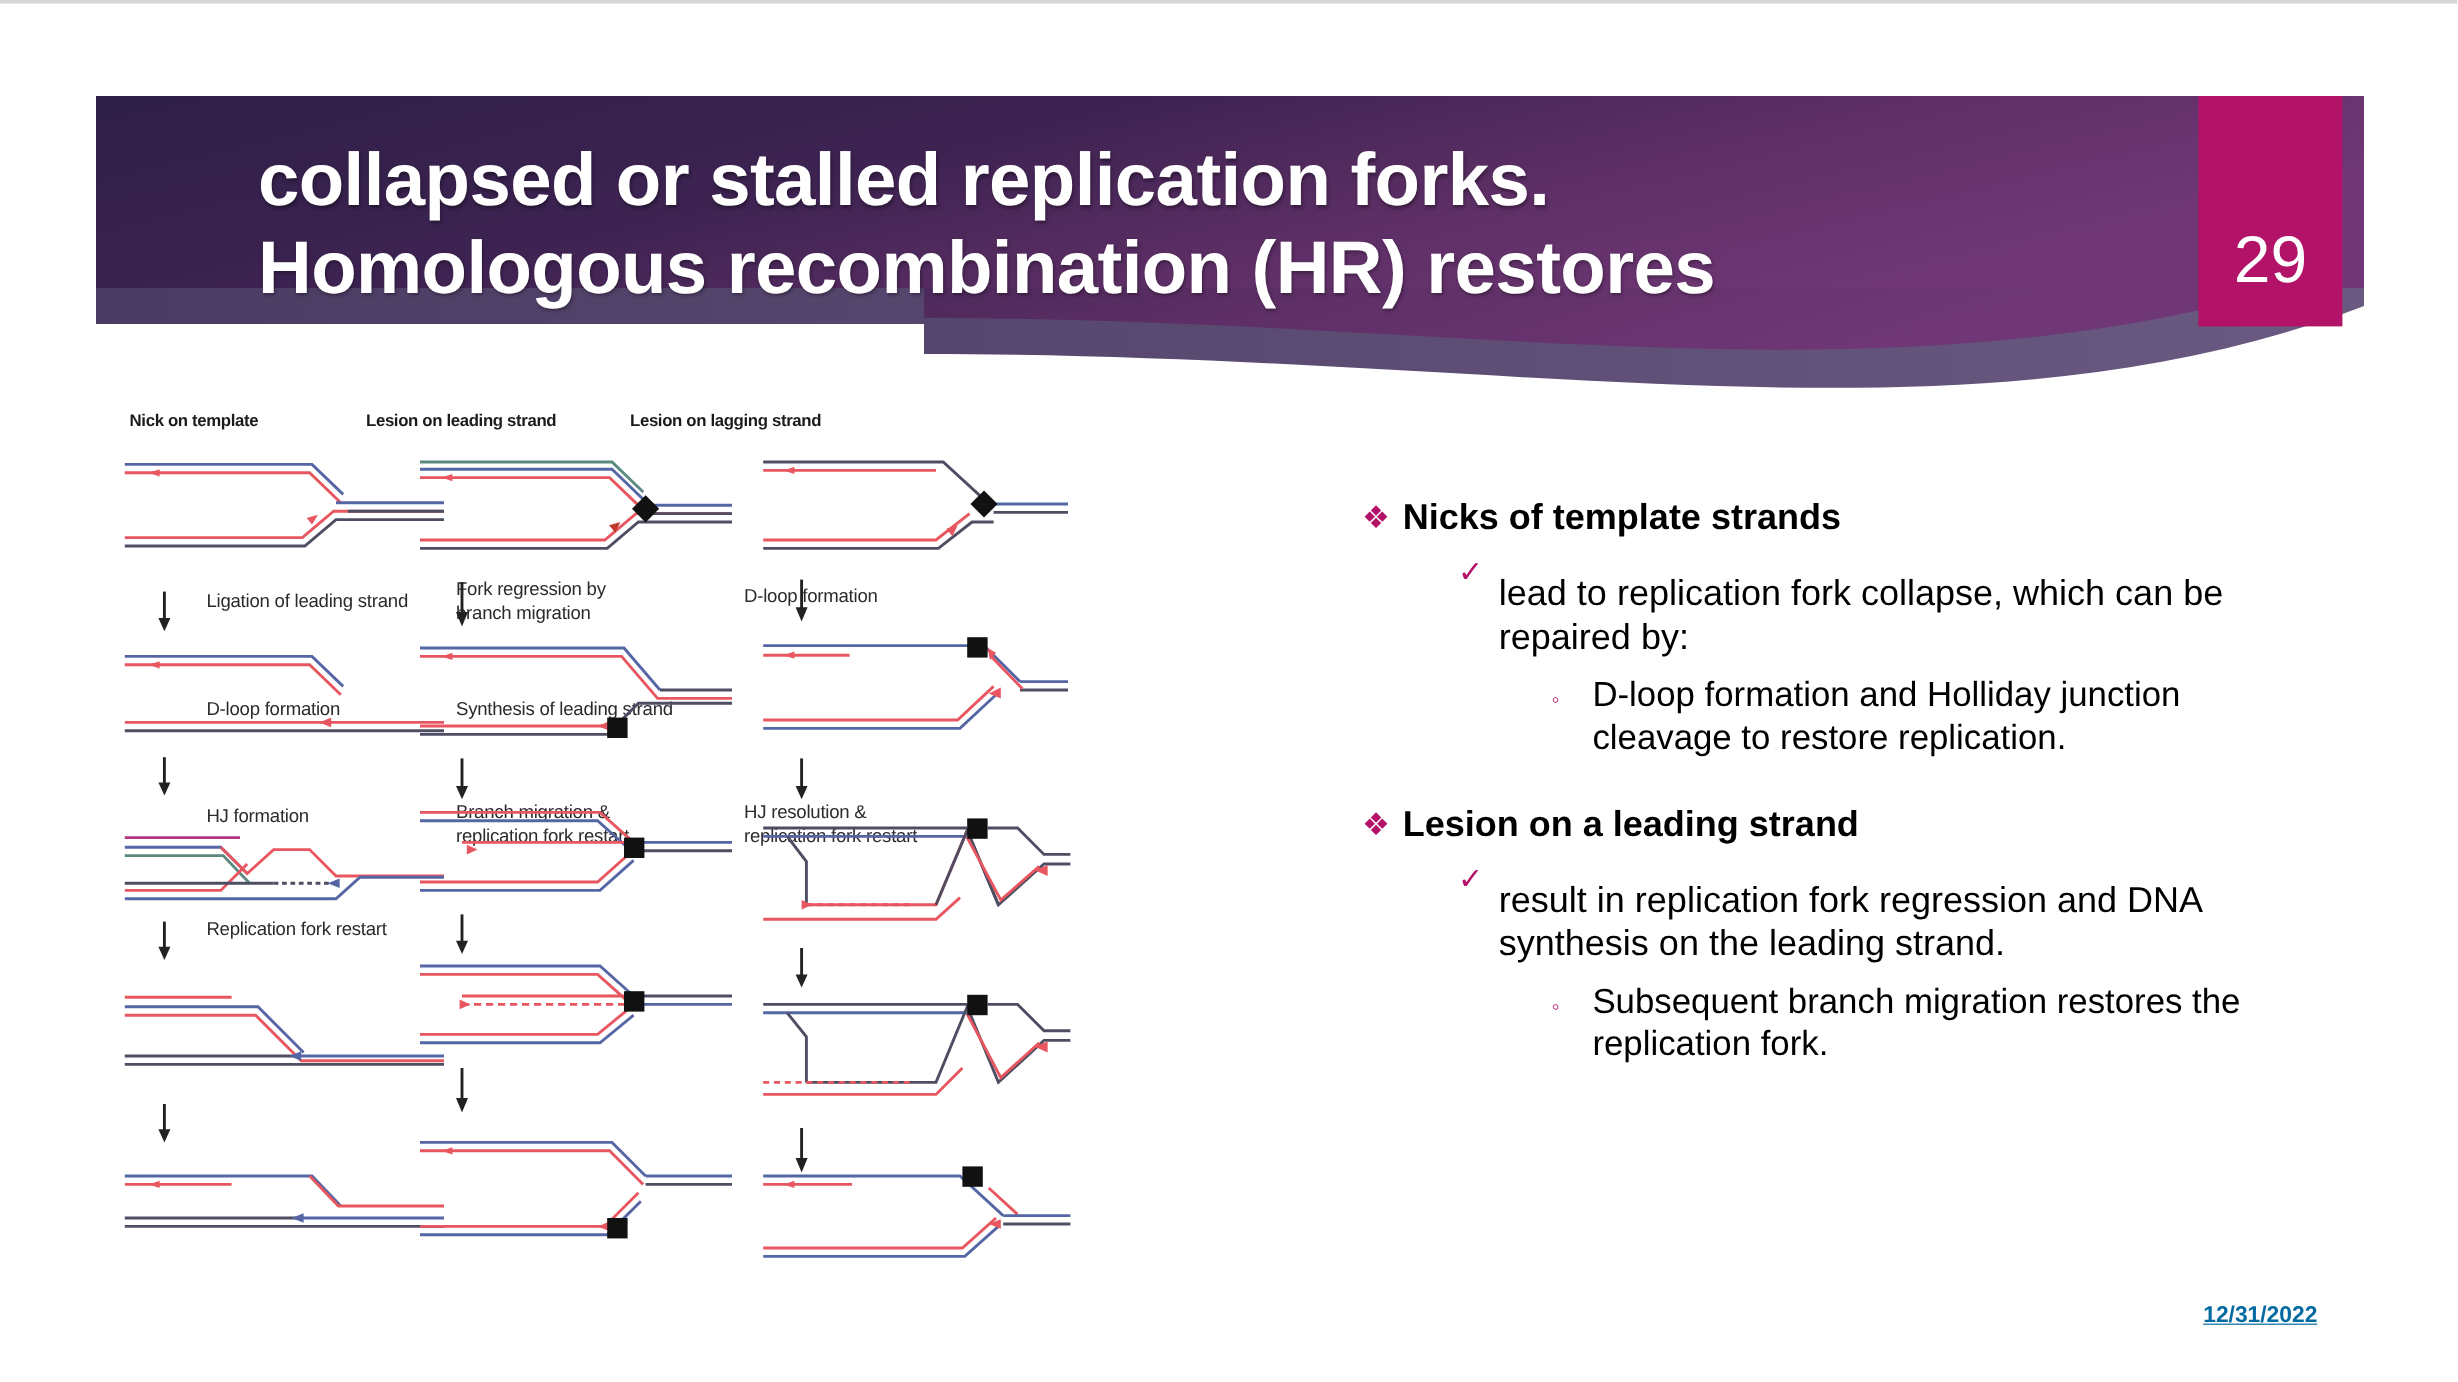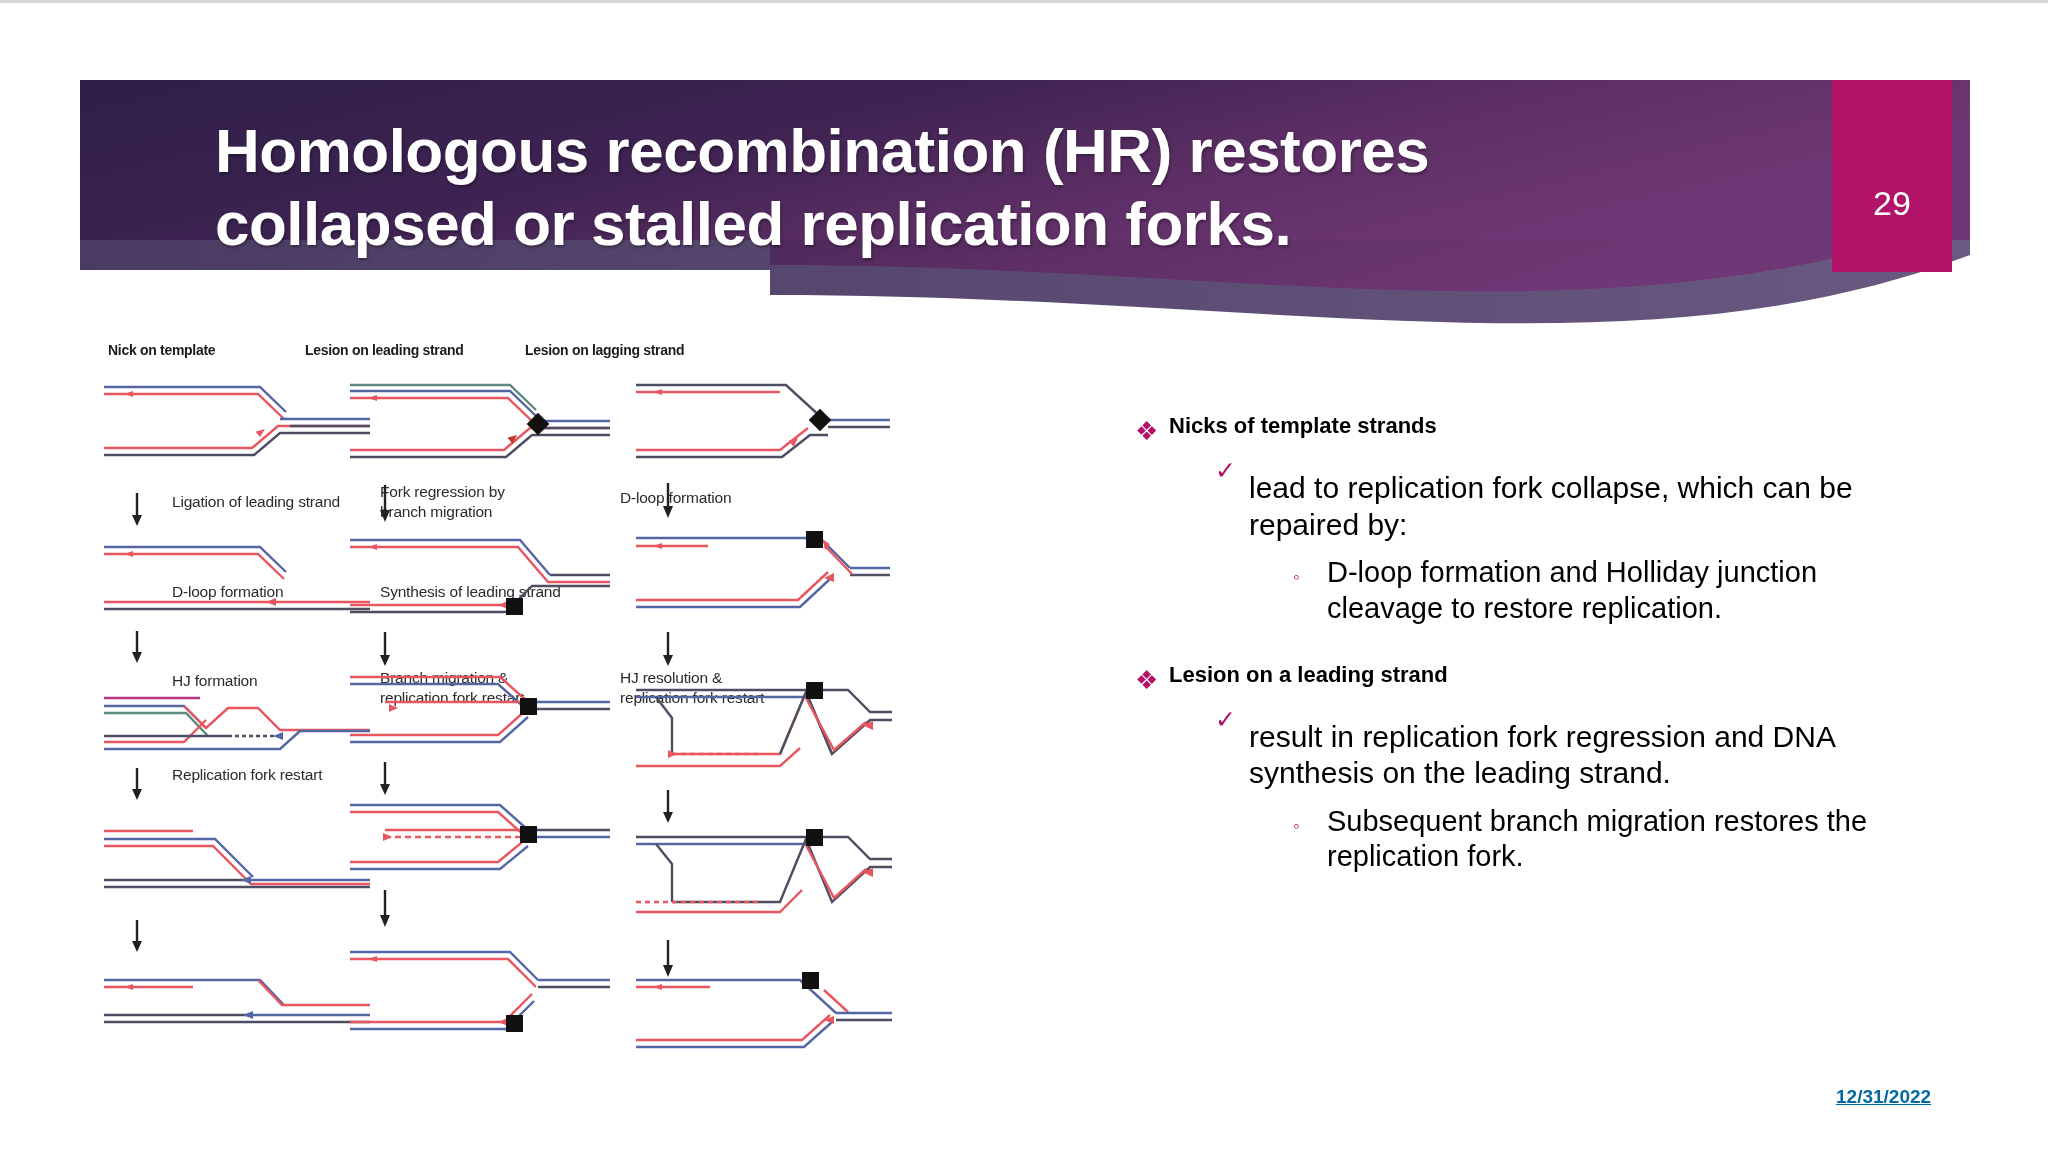--- a/index.html
+++ b/index.html
@@ -9,35 +9,35 @@
   .topline{position:absolute;left:0;top:0;width:2048px;height:3px;background:#d6d6d6;}
 
   
   .banner-wrap{position:absolute;left:80px;top:80px;width:1890px;height:300px;}
   .banner-svg{position:absolute;left:0;top:0;}
   .title{position:absolute;left:135px;top:35px;width:1600px;
          color:#ffffff;font-weight:bold;font-size:62px;line-height:1.17;
          letter-spacing:-0.5px;text-shadow:1px 2px 3px rgba(0,0,0,.35);}
   .badge{position:absolute;left:1752px;top:0;width:120px;height:192px;background:#b21268;}
   .badge-num{position:absolute;left:0;right:0;top:104px;text-align:center;
-             color:#ffffff;font-size:34px;font-weight:400;}
+             color:#ffffff;font-size:55px;font-weight:400;}
 
   
   .figure{position:absolute;left:80px;top:350px;width:900px;height:720px;}
   .colhead{position:absolute;font-size:14px;font-weight:bold;color:#1b1b1b;
            letter-spacing:-0.3px;white-space:nowrap;}
   .steplab{position:absolute;font-size:15.5px;color:#2b2b2b;line-height:1.28;
            white-space:pre-line;letter-spacing:-0.2px;}
 
   
   .bullets{position:absolute;left:1135px;top:412px;width:830px;}
   .b1{display:flex;align-items:flex-start;margin-bottom:10px;}
   .b1 .mk{color:#b21268;font-size:26px;line-height:1;width:34px;flex:none;
           margin-top:6px;}
-  .b1 .tx{font-size:22px;font-weight:bold;color:#000;line-height:1.3;}
+  .b1 .tx{font-size:30px;font-weight:bold;color:#000;line-height:1.3;}
   .b2{display:flex;align-items:flex-start;margin:6px 0 4px 80px;}
   .b2 .mk{color:#b21268;font-size:25px;line-height:1;width:34px;flex:none;
           margin-top:4px;}
   .b2 .tx{font-size:30px;color:#000;line-height:1.22;width:640px;margin-top:16px;}
   .b3{display:flex;align-items:flex-start;margin:12px 0 4px 158px;}
   .b3 .mk{color:#b21268;font-size:19px;line-height:1;width:34px;flex:none;
           margin-top:12px;}
   .b3 .tx{font-size:29px;color:#000;line-height:1.23;width:570px;}
   .gap{height:30px;}
 
@@ -64,22 +64,22 @@
           <stop offset="0%" stop-color="#4A3B63"></stop>
           <stop offset="100%" stop-color="#6A5A82"></stop>
         </linearGradient>
       </defs>
       <path d="M0,0 H1890 V175 C1560,300 1200,215 690,215 L690,190 L0,190 Z" fill="url(#bg2)"></path>
       <path d="M0,0 H1890 V140 C1520,268 1170,185 690,185 L690,160 L0,160 Z" fill="url(#bg1)"></path>
       <rect x="0" y="0" width="1890" height="160" fill="url(#bg1)"></rect>
     </svg>
 
     <div class="title">
+      <div>collapsed or stalled replication forks.</div>
       <div>Homologous recombination (HR) restores</div>
-      <div>collapsed or stalled replication forks.</div>
     </div>
 
     <div class="badge">
       <div class="badge-num">29</div>
     </div>
   </div>
 
   <div class="figure">
 
     <div class="colhead" style="left:28px;top:-8px;">Nick on template</div>

